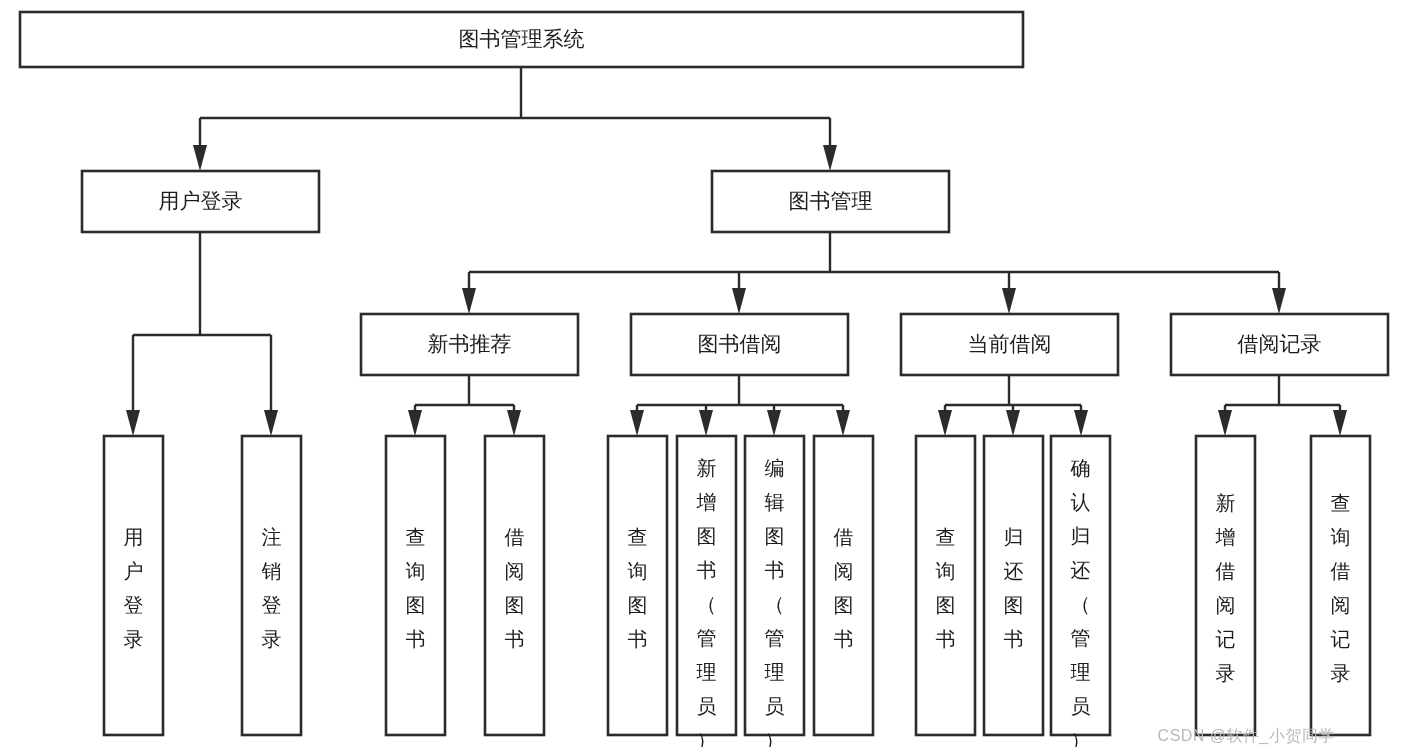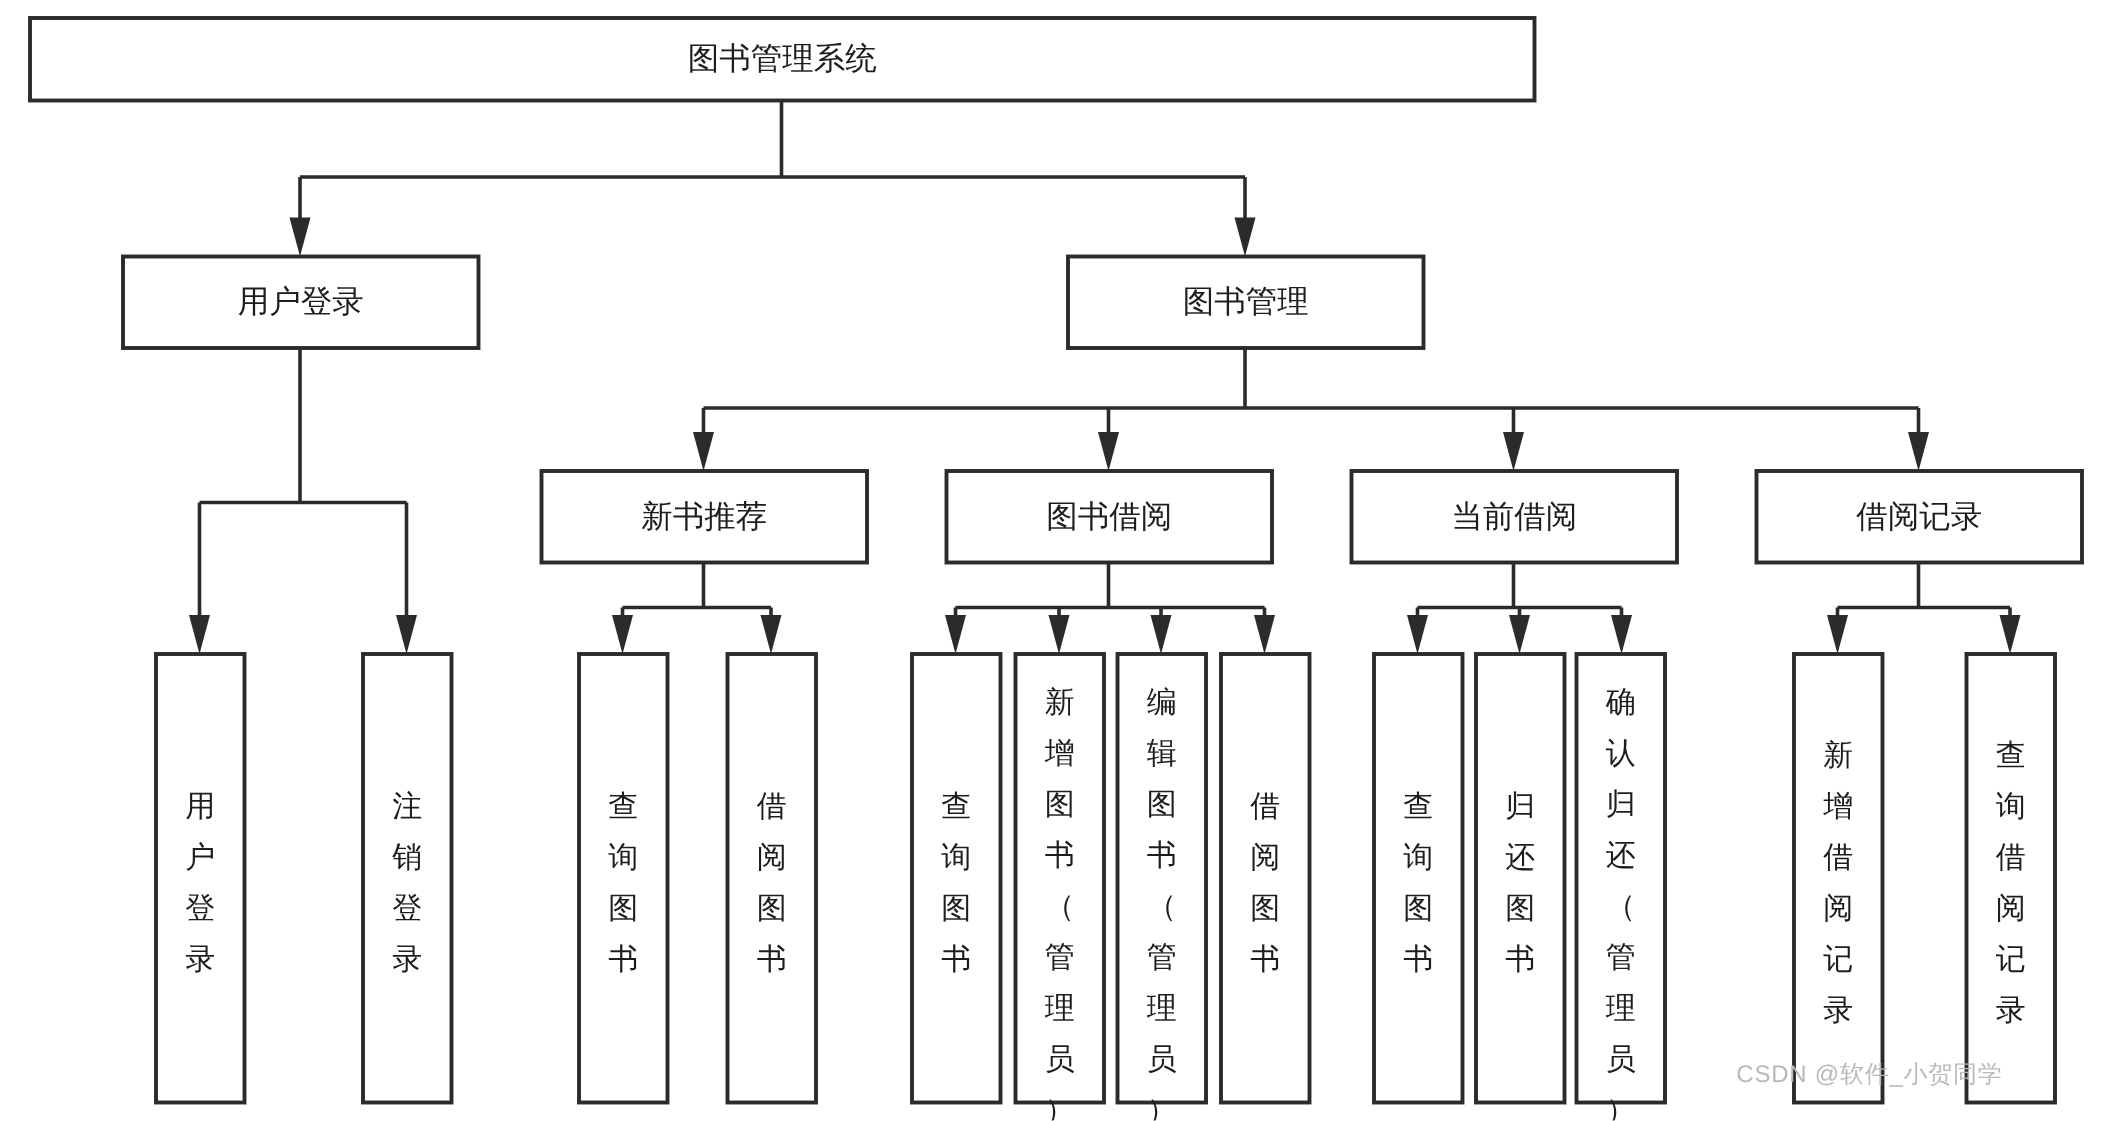--- a/index.html
+++ b/index.html
@@ -50,21 +50,21 @@
   }
   .node-label-vertical {
     font-family: "Liberation Sans", "DejaVu Sans", sans-serif;
     fill: #1d1d1d;
     font-size: 20px;
     text-anchor: middle;
   }
   .watermark {
     position: absolute;
     right: 8px;
-    bottom: 20px;
+    bottom: 0;
     font-family: "Liberation Sans", "DejaVu Sans", sans-serif;
     font-size: 16px;
     color: #b9b9b9;
     letter-spacing: 0.5px;
     white-space: nowrap;
     pointer-events: none;
   }
 </style>
 </head>
 <body>

